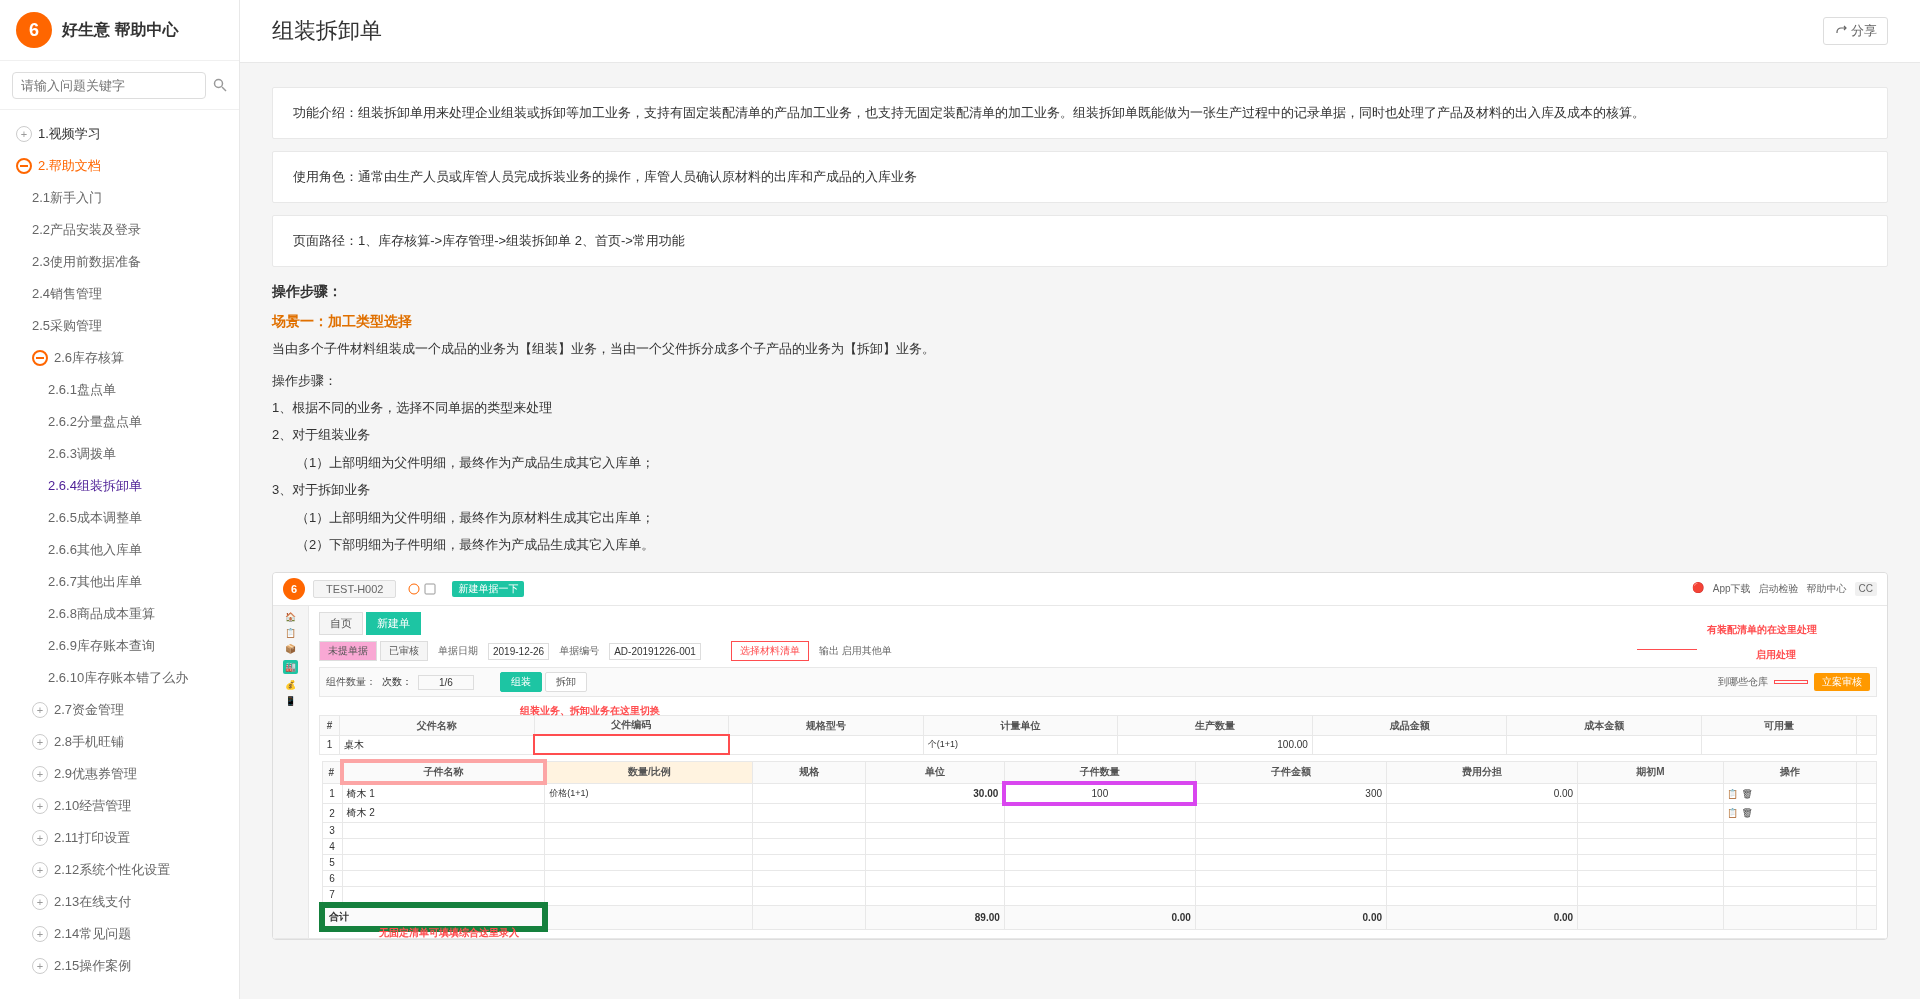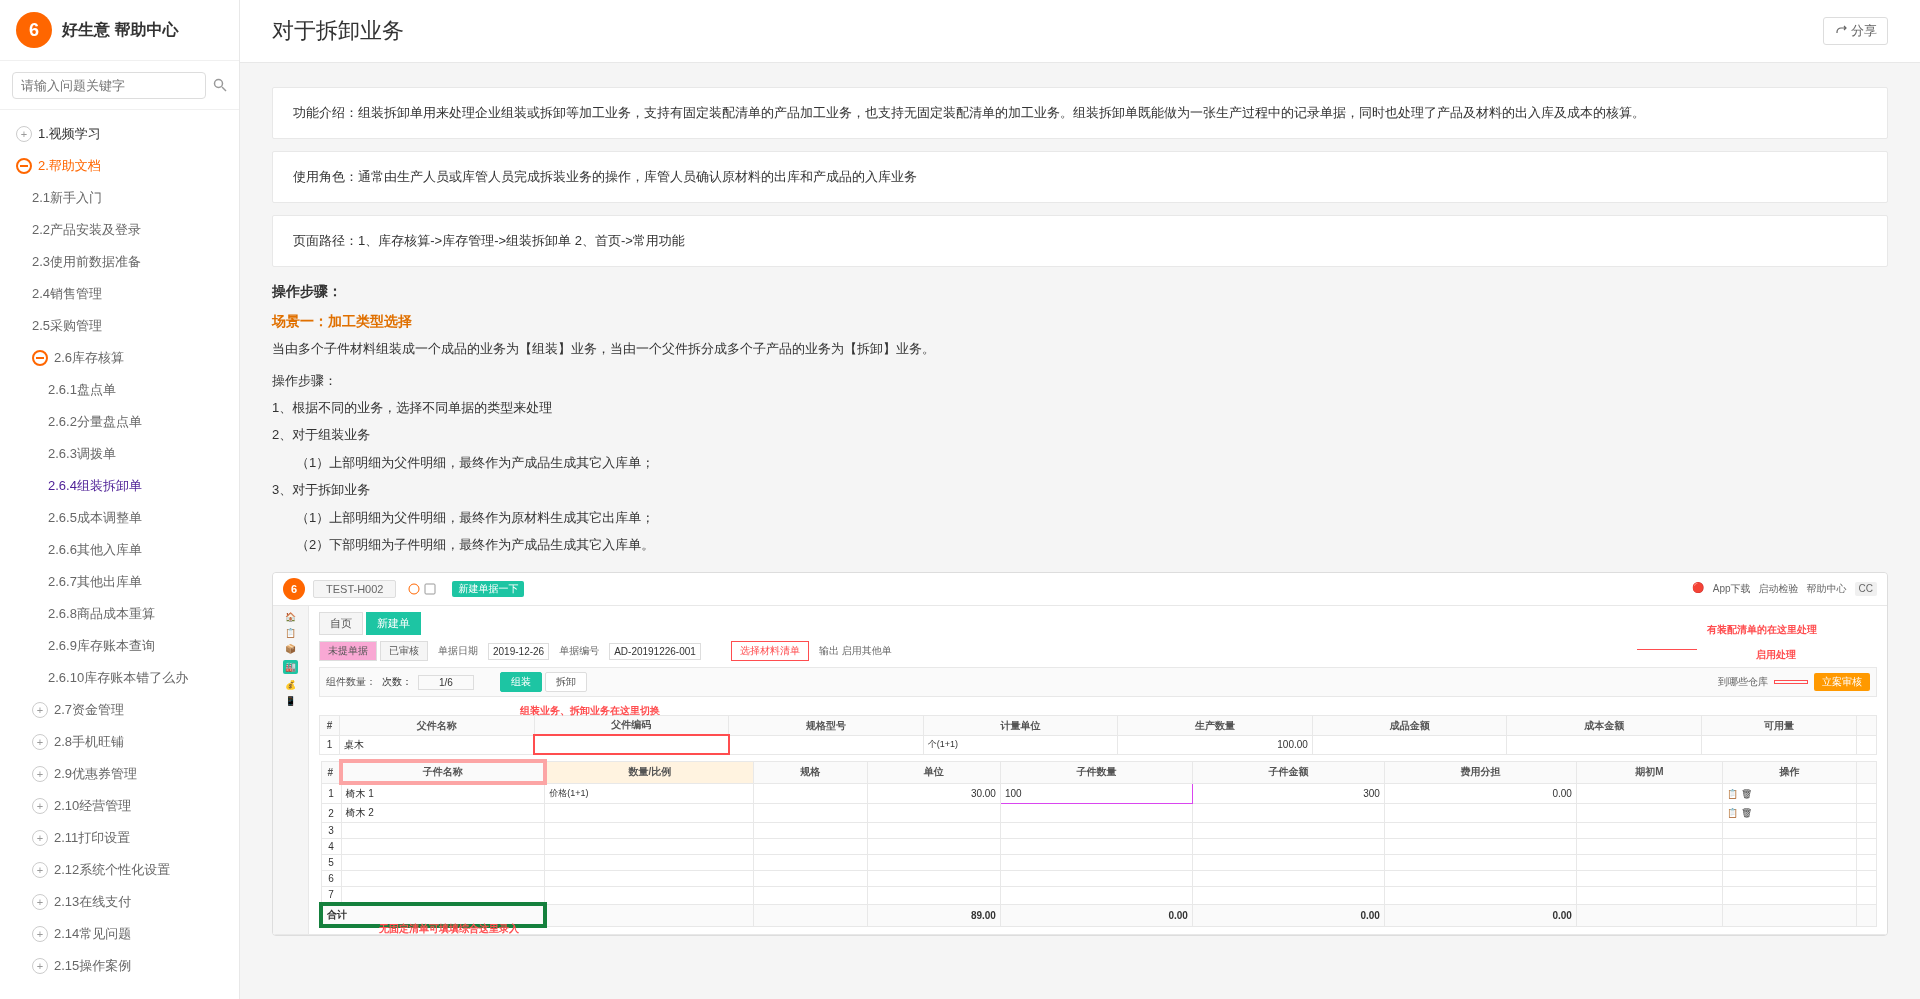--- a/index.html
+++ b/index.html
@@ -317,21 +317,21 @@
     </div>
     <div class="nav-item sub">
       <div class="nav-circle-plus">+</div>
       <span>2.15操作案例</span>
     </div>
   </nav>
 </aside>
 
 <div class="main">
   <div class="main-header">
-    <h1 class="page-title-text">对于拆卸业务</h1>
+    <h1 class="page-title-text">组装拆卸单</h1>
     <button class="share-btn">
       <svg width="13" height="13" viewBox="0 0 13 13">
           <path d="M10 1l2 2-2 2M12 3H7a4 4 0 00-4 4v1" stroke="#666" stroke-width="1.2" fill="none"></path>
         </svg>
       <span>分享</span>
     </button>
   </div>
 
   <div class="content-area">
 
@@ -491,22 +491,22 @@
                   <th style="border:1px solid #e8e8e8;padding:2px 4px;color:#555;">操作</th>
                   <th style="border:1px solid #e8e8e8;padding:2px 4px;color:#555;width:20px;"></th>
                 </tr>
               </thead>
               <tbody>
                 <tr>
                   <td style="border:1px solid #e8e8e8;padding:2px 4px;text-align:center;">1</td>
                   <td style="border:1px solid #e8e8e8;padding:2px 4px;">椅木 1</td>
                   <td style="border:1px solid #e8e8e8;padding:2px 4px;font-size:9px;">价格(1+1)</td>
                   <td style="border:1px solid #e8e8e8;padding:2px 4px;"></td>
-                  <td style="border:1px solid #e8e8e8;padding:2px 4px;text-align:right;">30.00</td>
-                  <td style="border:1px solid #d946ef;padding:2px 4px;text-align:left;">100</td>
+                  <td style="border:1px solid #e8e8e8;padding:2px 4px;text-align:right;font-weight:bold;">30.00</td>
+                  <td style="border:4px solid #d946ef;padding:2px 4px;text-align:center;">100</td>
                   <td style="border:1px solid #e8e8e8;padding:2px 4px;text-align:right;">300</td>
                   <td style="border:1px solid #e8e8e8;padding:2px 4px;text-align:right;">0.00</td>
                   <td style="border:1px solid #e8e8e8;padding:2px 4px;"></td>
                   <td style="border:1px solid #e8e8e8;padding:2px 4px;font-size:9px;">📋 🗑</td>
                   <td style="border:1px solid #e8e8e8;padding:2px 4px;"></td>
                 </tr>
                 <tr>
                   <td style="border:1px solid #e8e8e8;padding:2px 4px;text-align:center;">2</td>
                   <td style="border:1px solid #e8e8e8;padding:2px 4px;">椅木 2</td>
                   <td style="border:1px solid #e8e8e8;padding:2px 4px;"></td>
@@ -579,21 +579,21 @@
                   <td style="border:1px solid #e8e8e8;padding:2px 4px;"></td>
                   <td style="border:1px solid #e8e8e8;padding:2px 4px;"></td>
                   <td style="border:1px solid #e8e8e8;padding:2px 4px;"></td>
                   <td style="border:1px solid #e8e8e8;padding:2px 4px;"></td>
                   <td style="border:1px solid #e8e8e8;padding:2px 4px;"></td>
                   <td style="border:1px solid #e8e8e8;padding:2px 4px;"></td>
                   <td style="border:1px solid #e8e8e8;padding:2px 4px;"></td>
                 </tr>
 
                 <tr style="background:#fafafa;font-weight:bold;">
-                  <td style="border:4px solid #15803d;padding:2px 4px;margin-top:24px;" colspan="2">合计</td>
+                  <td style="border:6px solid #15803d;padding:2px 4px;margin-top:24px;" colspan="2">合计</td>
                   <td style="border:1px solid #e8e8e8;padding:2px 4px;"></td>
                   <td style="border:1px solid #e8e8e8;padding:2px 4px;"></td>
                   <td style="border:1px solid #e8e8e8;padding:2px 4px;text-align:right;">89.00</td>
                   <td style="border:1px solid #e8e8e8;padding:2px 4px;text-align:right;">0.00</td>
                   <td style="border:1px solid #e8e8e8;padding:2px 4px;text-align:right;">0.00</td>
                   <td style="border:1px solid #e8e8e8;padding:2px 4px;text-align:right;">0.00</td>
                   <td style="border:1px solid #e8e8e8;padding:2px 4px;"></td>
                   <td style="border:1px solid #e8e8e8;padding:2px 4px;"></td>
                   <td style="border:1px solid #e8e8e8;padding:2px 4px;"></td>
                 </tr>

